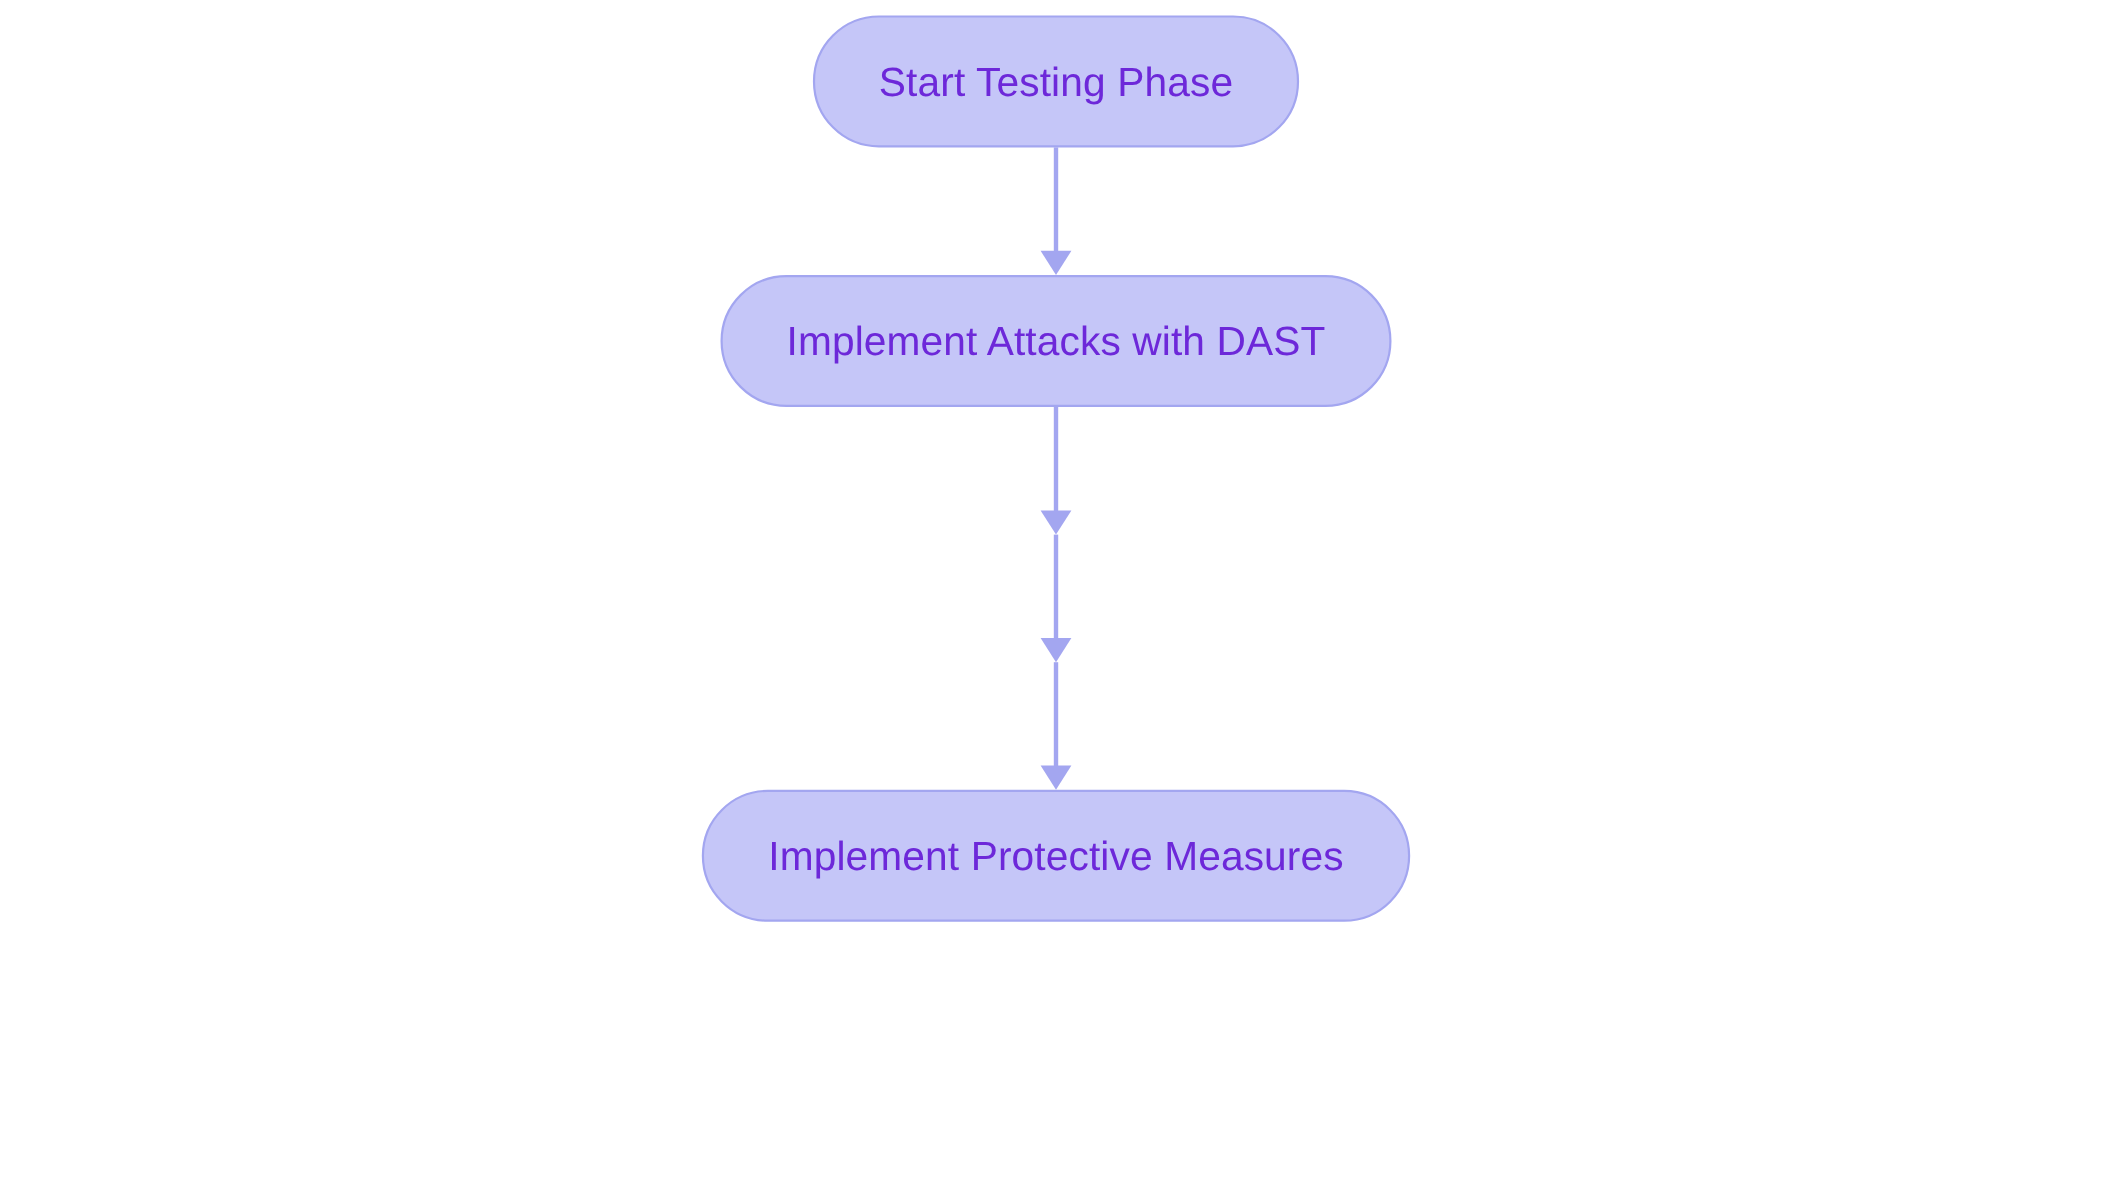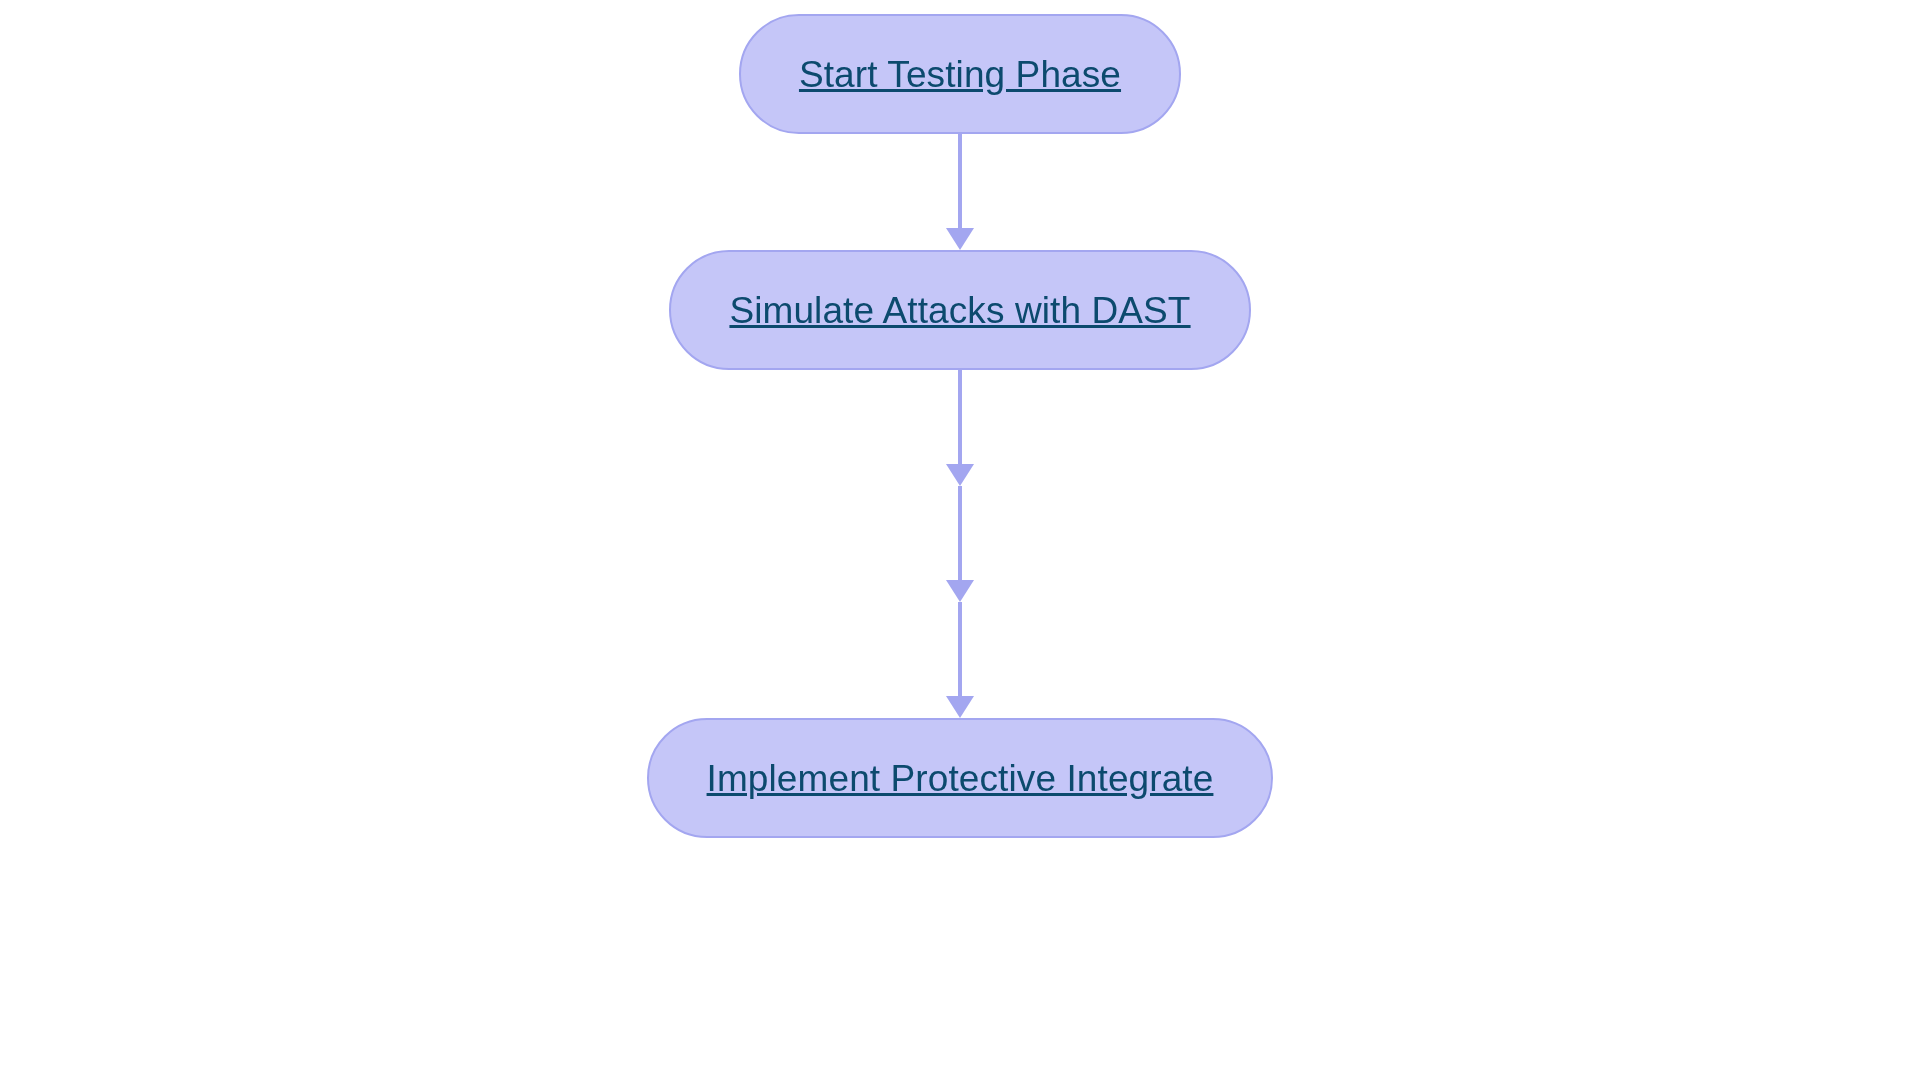--- a/index.html
+++ b/index.html
@@ -47,24 +47,23 @@
     font-weight: 400;
     letter-spacing: 0.1px;
     line-height: 1;
     white-space: nowrap;
     padding: 0 58px;
     height: 120px;
     user-select: none;
   }
 
   .node-label {
-    color: #0c4a6e;
+    color: #6d28d9;
     font-size: 37px;
     line-height: 1;
-    text-decoration: underline;
   }
 
   .connector {
     position: relative;
     width: 40px;
     height: 116px;
     display: flex;
     flex-direction: column;
     align-items: center;
     justify-content: flex-start;
@@ -99,38 +98,38 @@
     <div class="node">
       <span class="node-label">Start Testing Phase</span>
     </div>
 
     <div class="connector">
       <div class="stem"></div>
       <div class="head"></div>
     </div>
 
     <div class="node">
-      <span class="node-label">Simulate Attacks with DAST</span>
+      <span class="node-label">Implement Attacks with DAST</span>
     </div>
 
     <div class="connector">
       <div class="stem"></div>
       <div class="head"></div>
     </div>
 
 
     <div class="connector">
       <div class="stem"></div>
       <div class="head"></div>
     </div>
 
 
     <div class="connector">
       <div class="stem"></div>
       <div class="head"></div>
     </div>
 
     <div class="node">
-      <span class="node-label">Implement Protective Integrate</span>
+      <span class="node-label">Implement Protective Measures</span>
     </div>
 
   </div>
 </div>
 
 </body></html>

